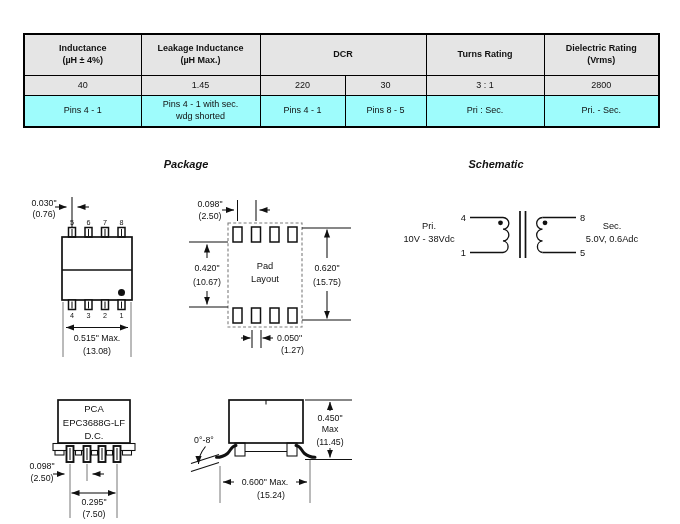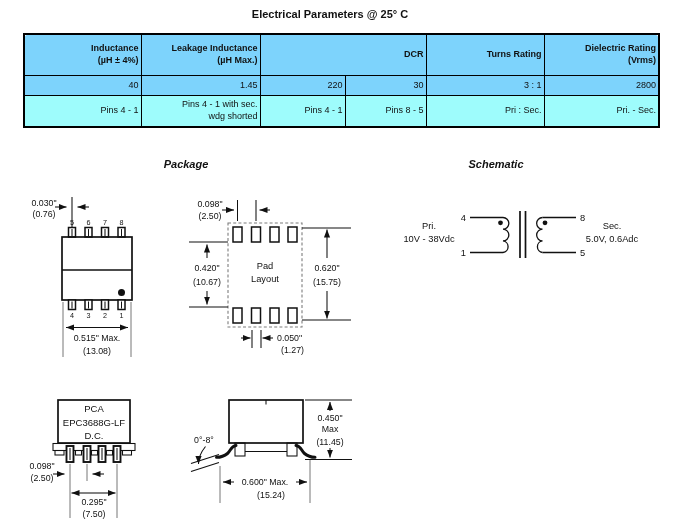--- a/index.html
+++ b/index.html
@@ -5,21 +5,21 @@
   html,body{margin:0;padding:0;background:#fff;}
   .canvas{position:relative;width:680px;height:524px;background:#fff;overflow:hidden;
           font-family:"Liberation Sans",sans-serif;color:#111;}
   .doc-title{position:absolute;left:0;top:8px;width:660px;text-align:center;
              font-size:11px;font-weight:bold;}
   .sec-title{position:absolute;font-size:11px;font-weight:bold;text-align:center;font-style:italic;}
   #pkg-title{left:130px;top:158px;width:112px;}
   #sch-title{left:436px;top:158px;width:120px;}
 
   table.params{position:absolute;left:23px;top:33px;width:635px;border-collapse:collapse;
-               table-layout:fixed;font-size:9px;text-align:right;background:#7dd3fc;border-radius:9px;}
+               table-layout:fixed;font-size:9px;text-align:center;background:#e5e5e5;border-radius:9px;}
   table.params td{border:1.8px solid #000;padding:0 2px;vertical-align:middle;line-height:1.3;}
   table.params{border:2.5px solid #000;}
   tr.hdr td{height:40px;font-weight:bold;}
   tr.cond td{height:19px;}
   tr.vals td{height:19px;}
   tr.pins td{height:30px;}
   tr.hl td{background:var(--hl,#9efcfc);}
   col.c1{width:117px}col.c2{width:119px}col.c3a{width:85px}col.c3b{width:81px}
   col.c4{width:118px}col.c5{width:115px}
 
@@ -40,21 +40,20 @@
   .sch{font-size:9.3px;text-anchor:middle}
   .schE{font-size:9.3px;text-anchor:end}
   .schS{font-size:9.3px;text-anchor:start}
   .mk{font-size:9.5px;text-anchor:middle}
 </style>
 </head>
 <body>
 
 <div class="canvas">
 
-  <div class="doc-title">Electrical Parameters @ 25° C</div>
 
   <table class="params">
     <colgroup>
         <col class="c1">
         <col class="c2">
         <col class="c3a">
         <col class="c3b">
         <col class="c4">
         <col class="c5">
       </colgroup>

